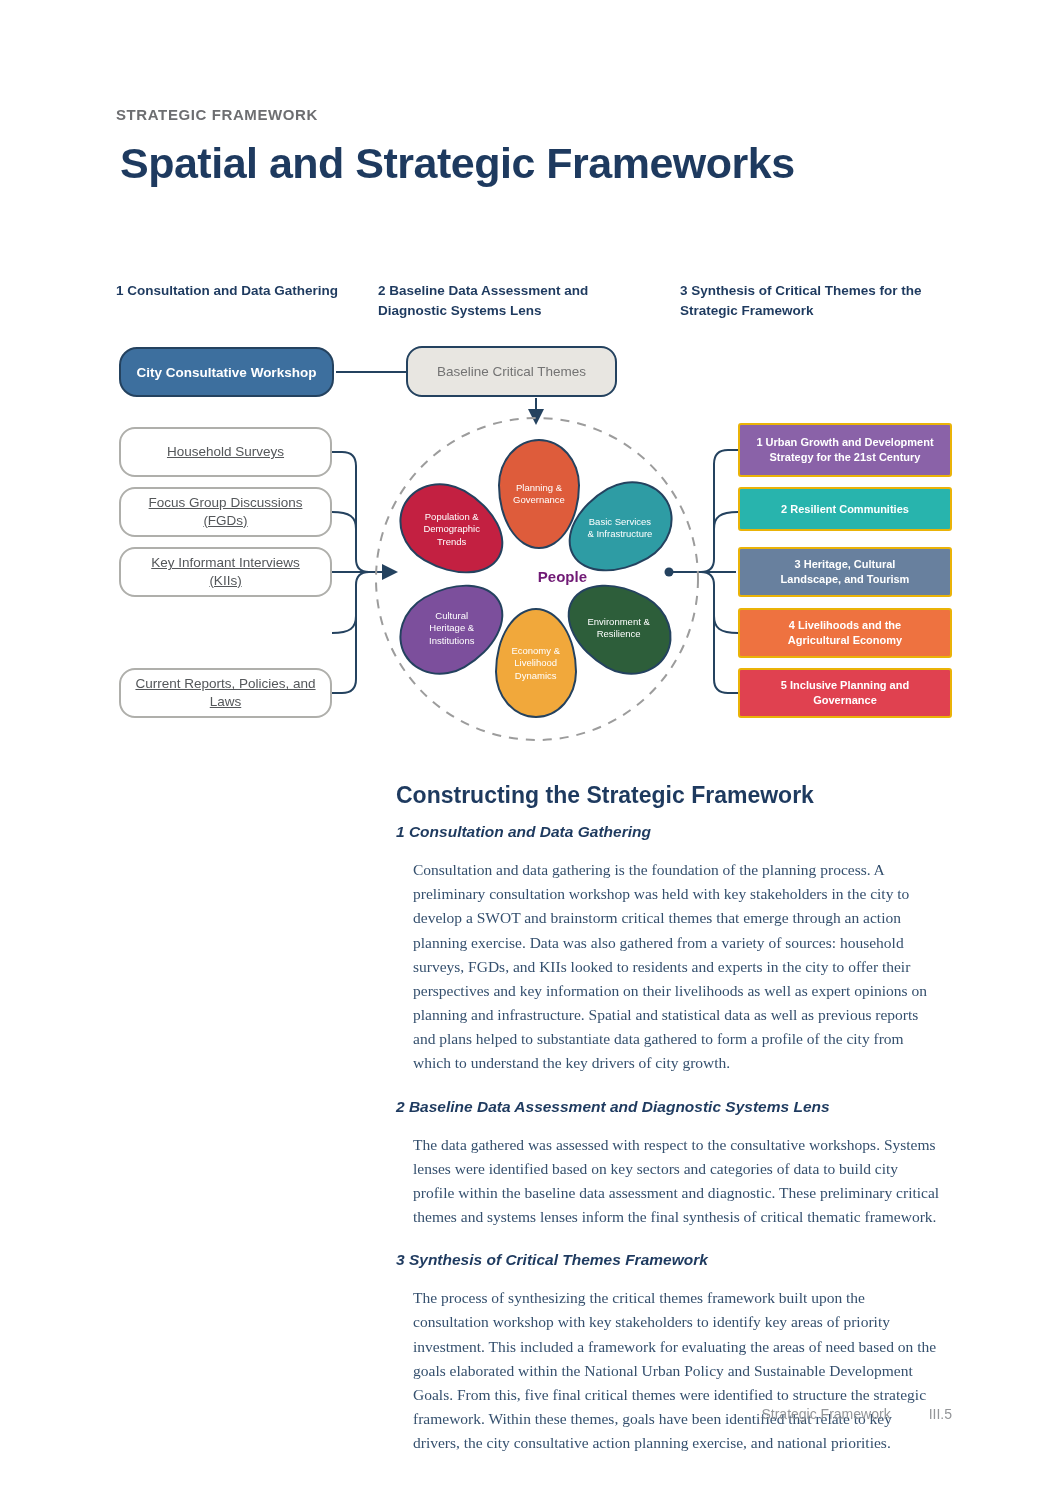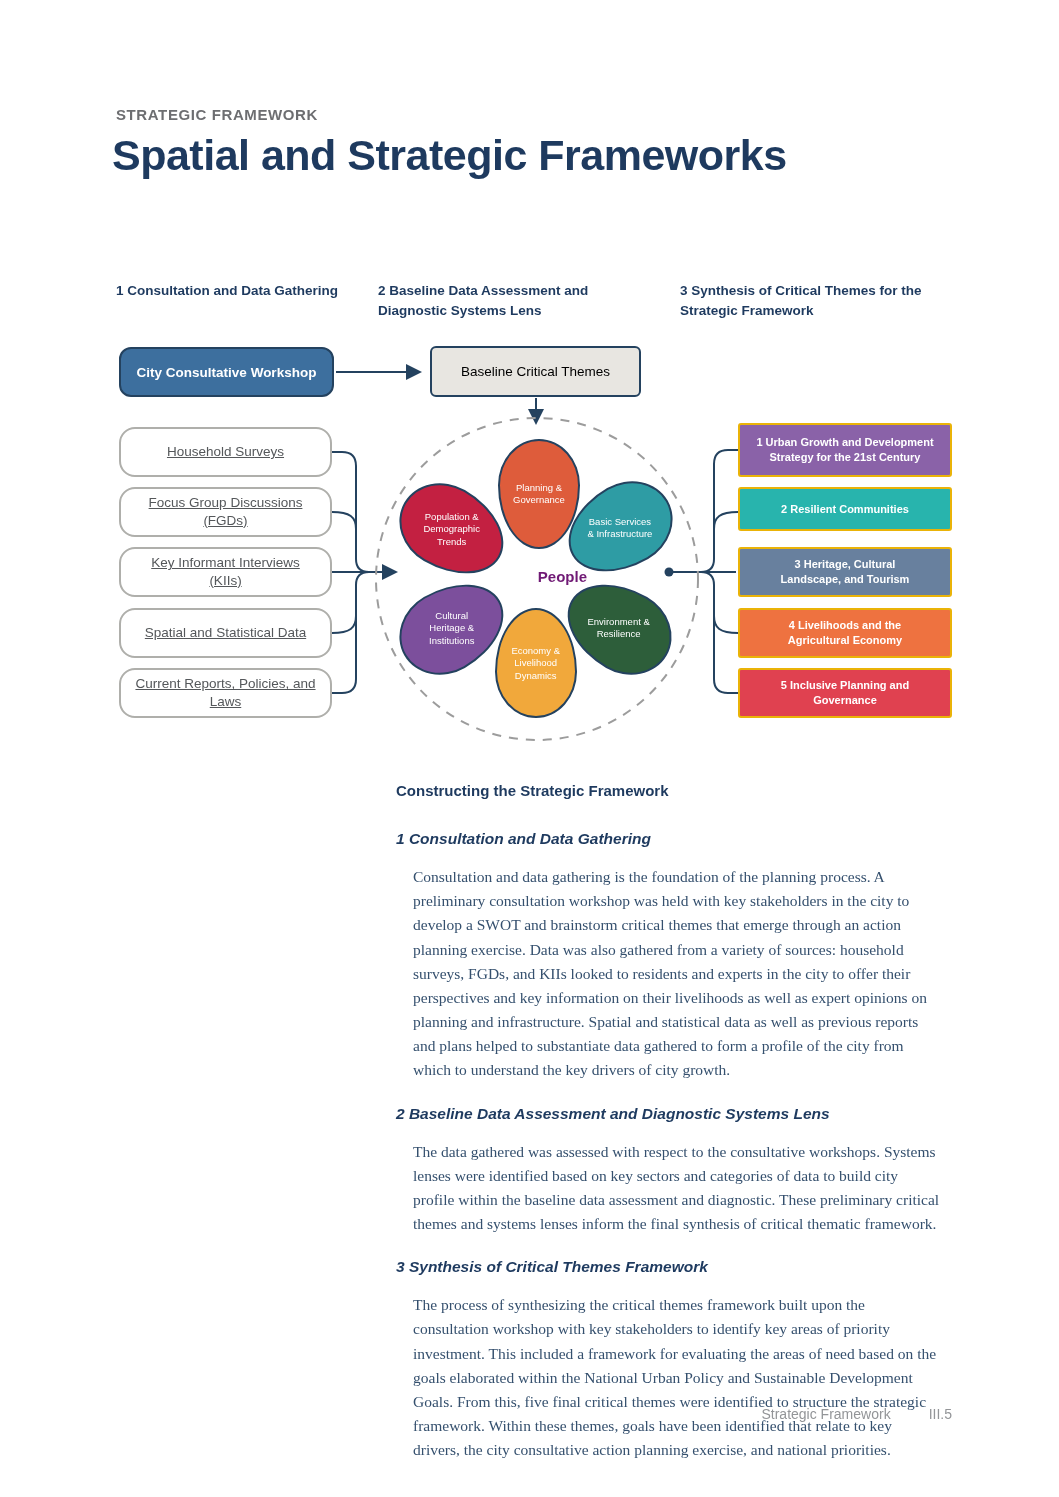--- a/index.html
+++ b/index.html
@@ -2,57 +2,57 @@
 <html><head>
 <meta charset="utf-8">
 <style>
   html,body { margin:0; padding:0; background:#ffffff; }
   .page { position:relative; width:1059px; height:1497px; background:#ffffff;
           font-family:"Liberation Sans", sans-serif; overflow:hidden; }
 
   
   .eyebrow { position:absolute; left:116px; top:106px; font-size:15px; font-weight:bold;
              letter-spacing:0.6px; color:#6D6E71; }
-  .title   { position:absolute; left:112px; top:131px; margin:0; font-size:43px; font-weight:bold;
+  .title   { position:absolute; left:112px; top:131px; margin:8px; font-size:43px; font-weight:bold;
              color:#1E3A5F; letter-spacing:-0.5px; white-space:nowrap; }
 
   
   .col-h { position:absolute; top:281px; font-size:13.5px; font-weight:bold; color:#1E3A5F;
            line-height:1.5; white-space:pre-line; }
   .col-1 { left:116px; width:270px; }
   .col-2 { left:378px; width:260px; }
   .col-3 { left:680px; width:270px; }
 
   
   .connectors { position:absolute; left:0; top:0; z-index:1; pointer-events:none; }
 
   
   .dbox { position:absolute; box-sizing:border-box; display:flex; align-items:center;
           justify-content:center; text-align:center; z-index:2; white-space:pre-line; }
   .city-box { left:119px; top:347px; width:215px; height:50px; border:2.5px solid #24425F;
-              border-radius:12px; color:#ffffff; font-weight:bold; font-size:13.5px; }
-  .baseline-box { left:430px; top:346px; width:211px; height:51px; border:2px solid #24425F;
-              border-radius:6px; color:#000000; font-size:13.5px; }
+              border-radius:18px; color:#ffffff; font-weight:bold; font-size:13.5px; }
+  .baseline-box { left:406px; top:346px; width:211px; height:51px; border:2px solid #24425F;
+              border-radius:16px; color:#737373; font-size:13.5px; }
   .src-box { left:119px; width:213px; height:50px; background:#ffffff; border:2px solid #AFAFAB;
              border-radius:16px; color:#54575A; font-size:13.5px; line-height:1.3; padding:2px 8px;text-decoration:underline; }
   .out-box { left:738px; width:214px; border:2px solid #eab308; border-radius:3px; color:#ffffff;
              font-weight:bold; font-size:11px; line-height:1.35; padding:3px 10px; }
 
   
   .petal { position:absolute; width:82px; height:110px; box-sizing:border-box;
            border:2.5px solid #24425F; border-radius:50% 50% 50% 50% / 42% 42% 58% 58%;
            display:flex; align-items:center; justify-content:center; z-index:2; }
   .petal-label { color:#ffffff; font-size:9.5px; line-height:1.3; text-align:center;
                  white-space:pre-line; }
   .people { position:absolute; left:487px; top:568px; width:100px; text-align:right;
             font-weight:bold; font-size:15px; color:#701a75; z-index:3; }
 
   
   .article { position:absolute; left:396px; top:782px; width:562px; }
-  .article h2 { margin:0 0 31px 0; font-size:15px; font-weight:bold; color:#1E3A5F; }
+  .article h2 { margin:0 0 14px 0; font-size:23px; font-weight:bold; color:#1E3A5F; }
   .subhead { margin:22px 0 10px 0; font-size:15.5px; font-weight:bold; font-style:italic;
              color:#1E3A5F; }
   .subhead.first { margin-top:6px; }
   .body-p { margin:17px; font-family:"Liberation Serif", serif; font-size:15.5px; line-height:1.56;
             color:#35506E; }
 
   
   .footer { position:absolute; top:1406px; left:640px; width:312px; display:flex;
             justify-content:flex-end; gap:38px; font-size:14px; color:#939598; }
 </style>
@@ -99,21 +99,20 @@
   </svg>
 
   <div class="dbox city-box" style="background-color: rgb(61, 111, 158);">City Consultative Workshop</div>
   <div class="dbox baseline-box" style="background-color: rgb(232, 230, 225);">Baseline Critical Themes</div>
 
   <div class="dbox src-box" style="top:427px">Household Surveys</div>
   <div class="dbox src-box" style="top:487px">Focus Group Discussions
 (FGDs)</div>
   <div class="dbox src-box" style="top:547px">Key Informant Interviews
 (KIIs)</div>
-  <div class="dbox src-box" style="top:608px">Spatial and Statistical Data</div>
   <div class="dbox src-box" style="top:668px">Current Reports, Policies, and
 Laws</div>
 
   <div class="petal" style="left: 498px; top: 439px; background-color: rgb(222, 92, 59);">
     <span class="petal-label">Planning &amp;
 Governance</span>
   </div>
   <div class="petal" style="left: 579px; top: 473px; transform: rotate(60deg); background-color: rgb(46, 156, 164);">
     <span class="petal-label" style="transform:rotate(-60deg);">Basic Services
 &amp; Infrastructure</span>

